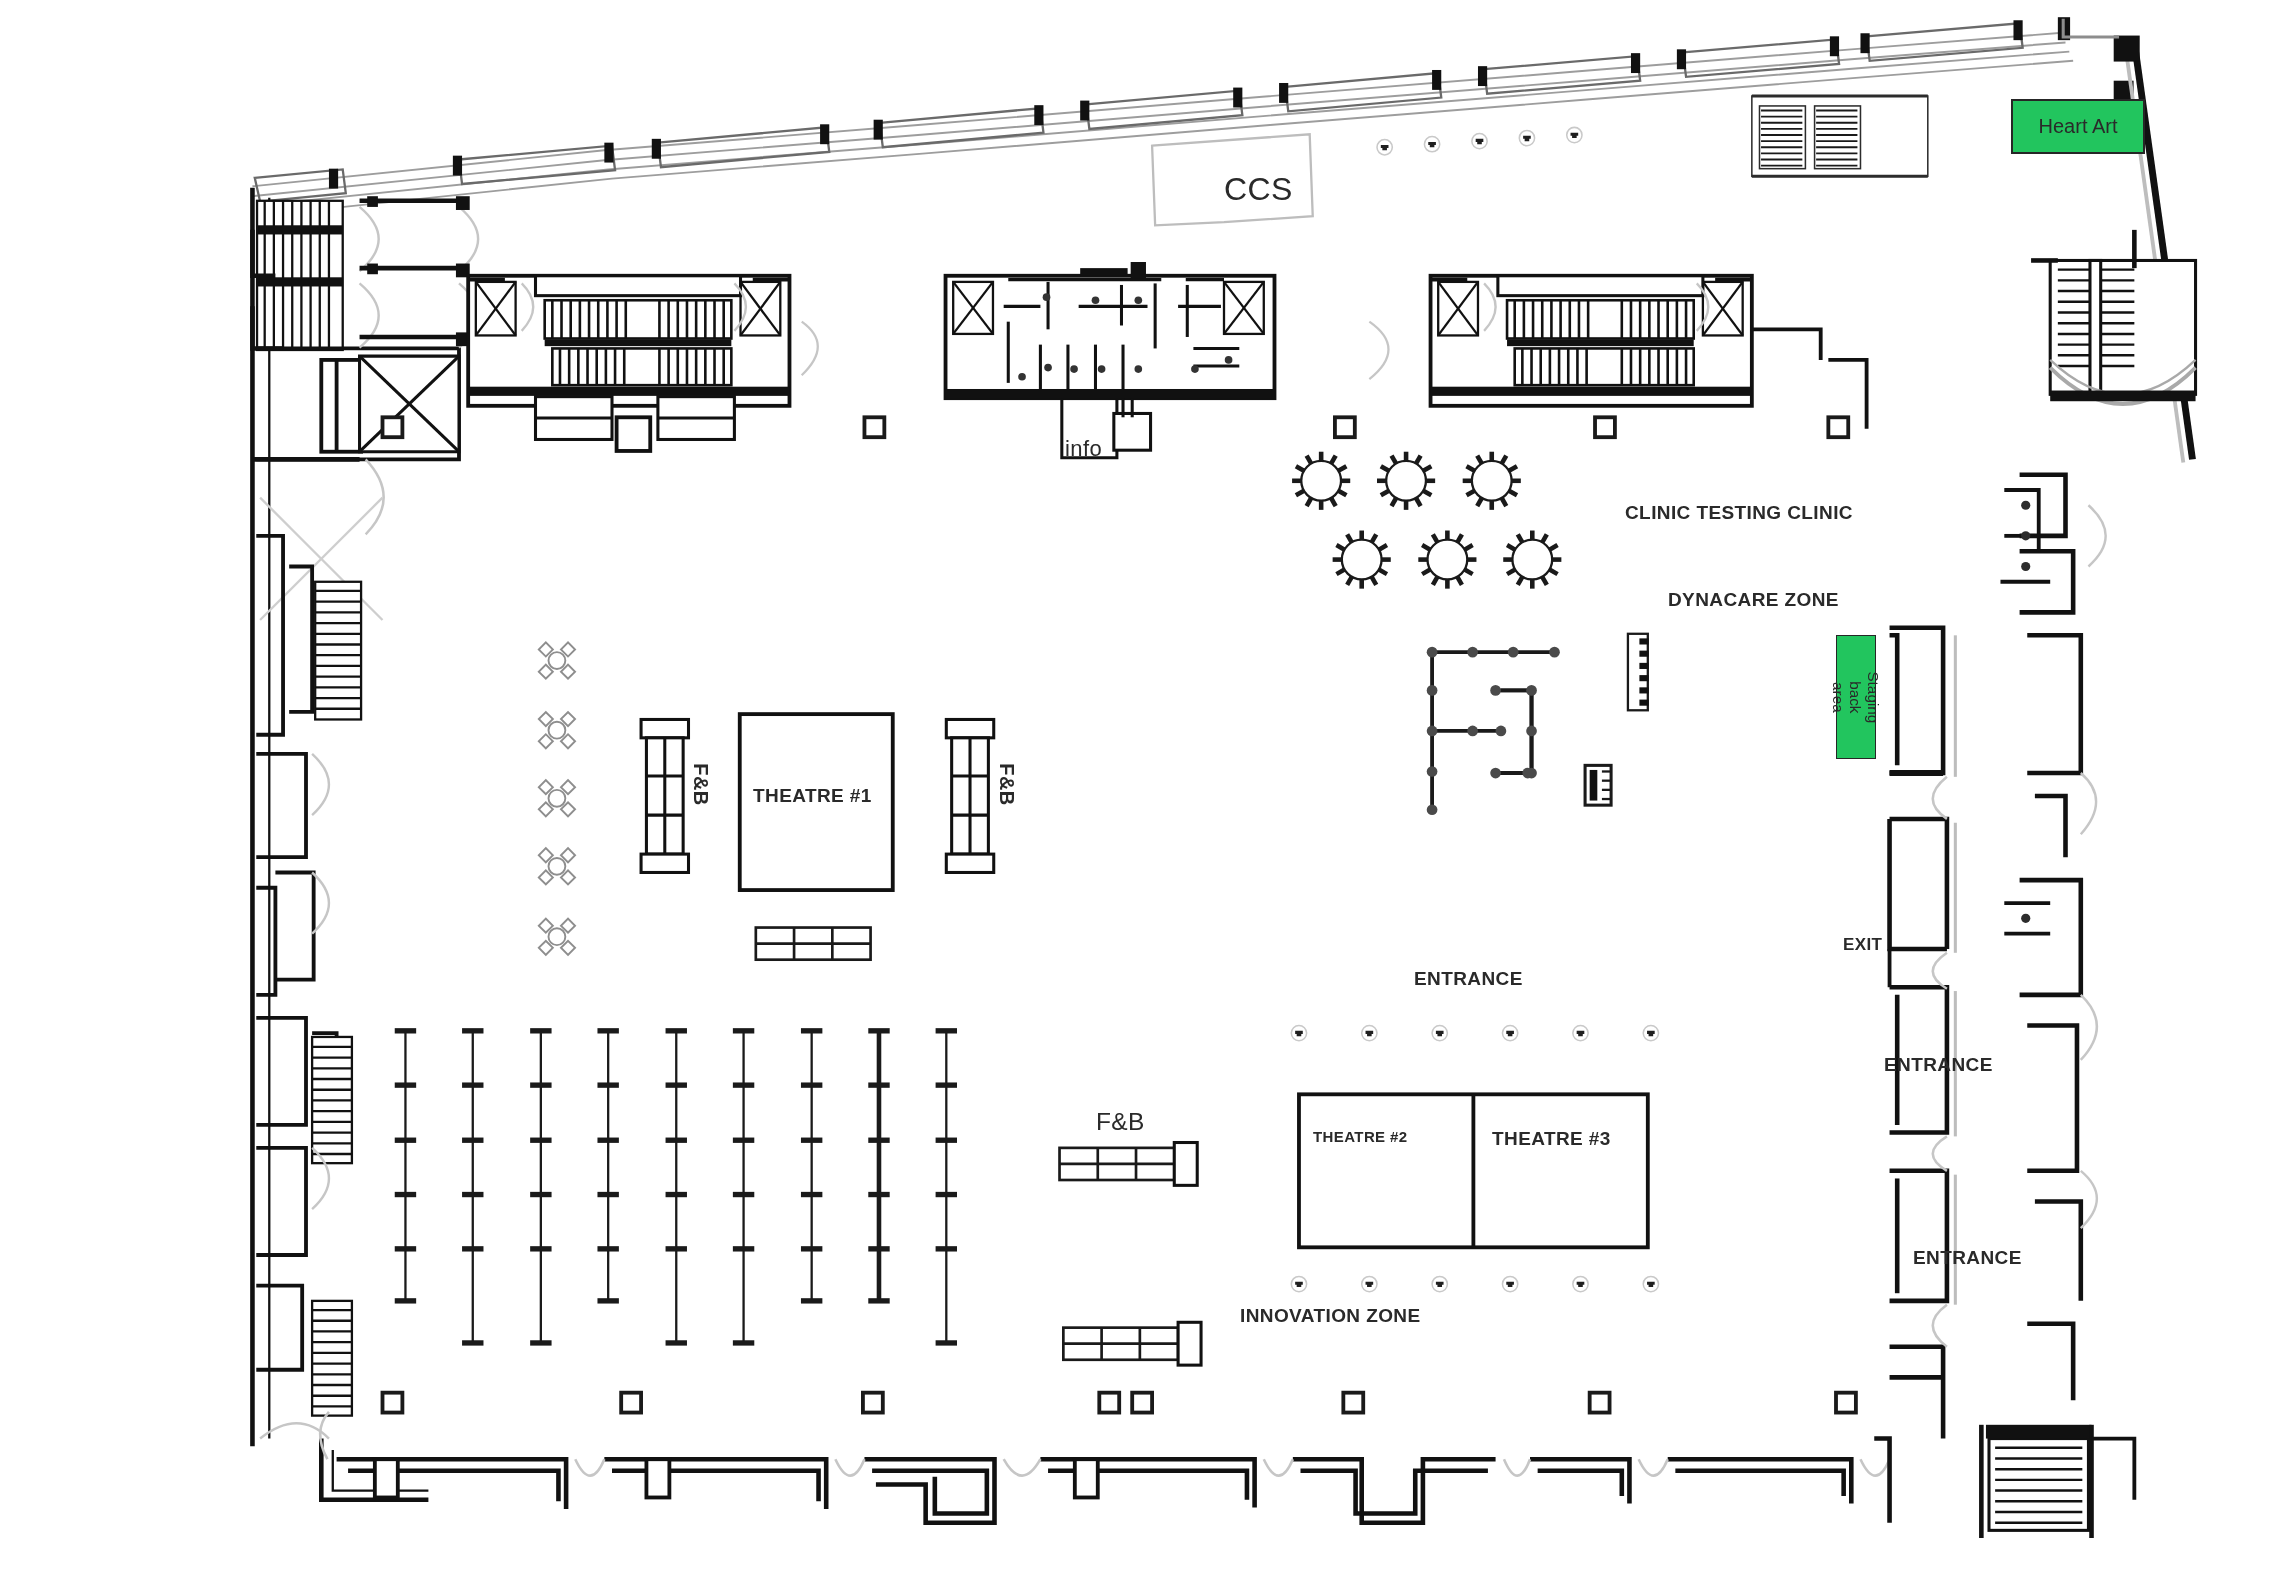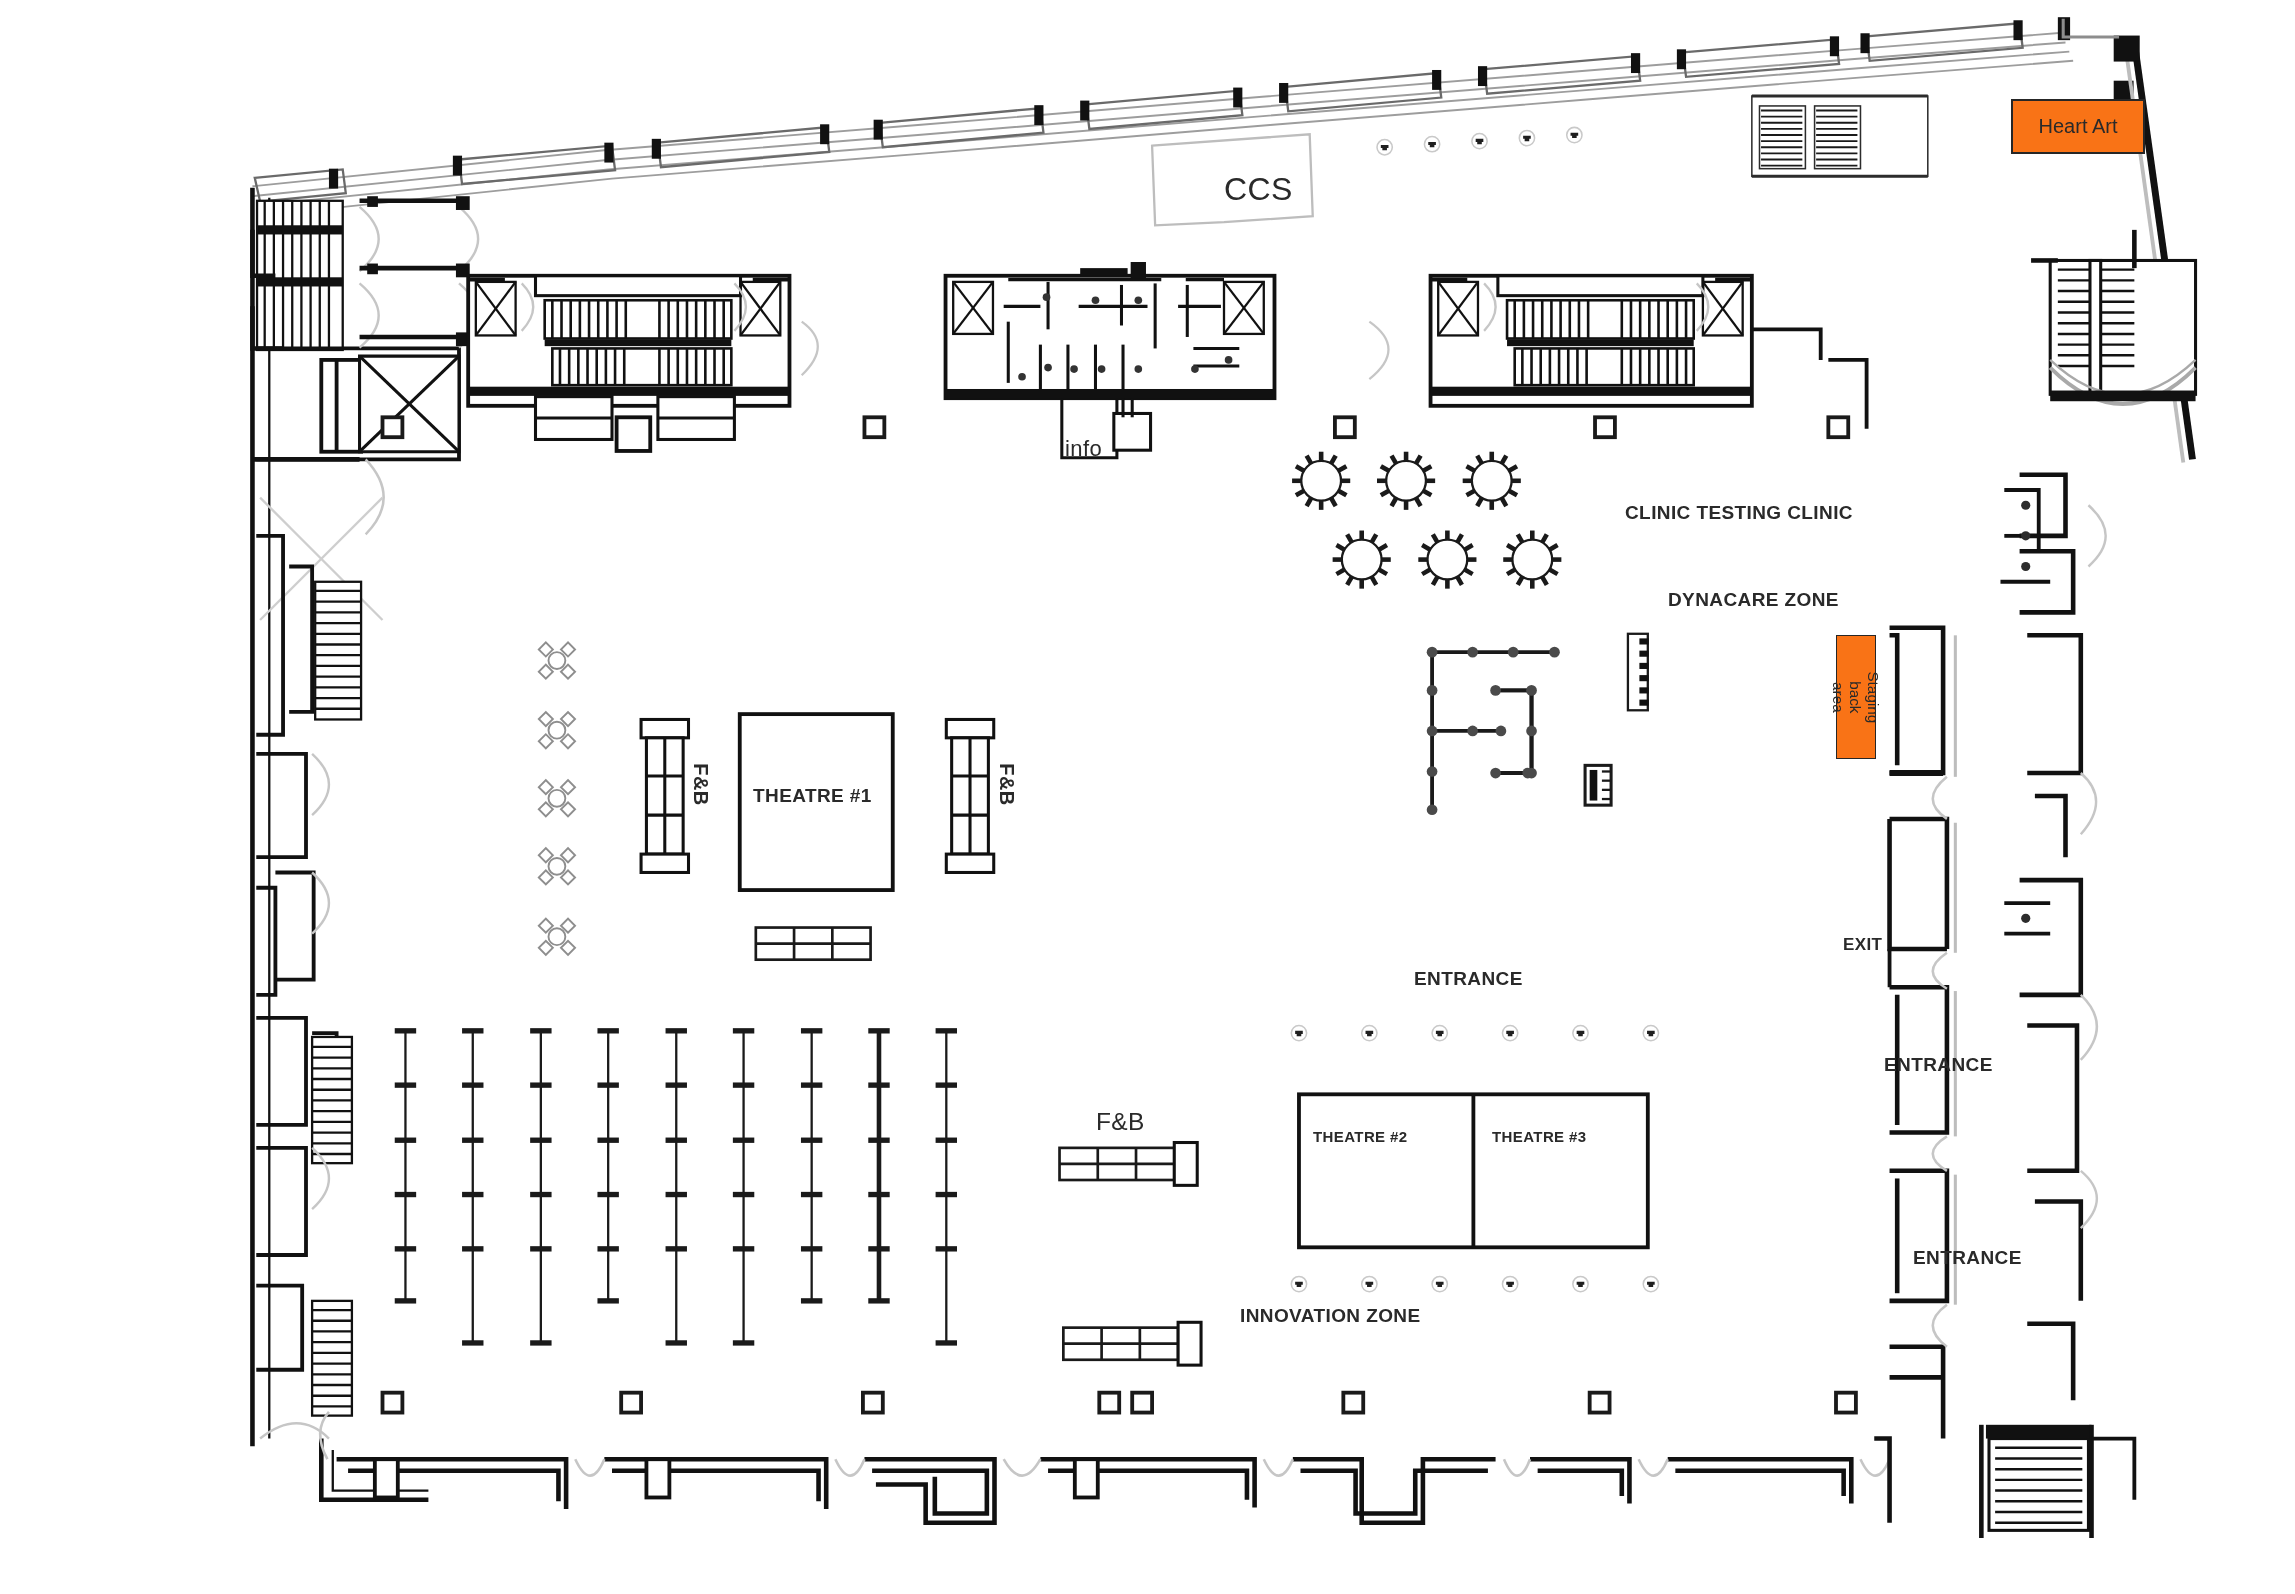--- a/index.html
+++ b/index.html
@@ -3,21 +3,21 @@
 <meta charset="utf-8">
 <title>Event Floor Plan</title>
 <style>
   html,body{margin:0;padding:0;background:#ffffff;}
   body{font-family:"Liberation Sans", sans-serif;}
   #stage{position:relative;width:2295px;height:1595px;background:#fff;overflow:hidden;}
   #plan{position:absolute;left:0;top:0;width:2295px;height:1595px;}
   .lbl{position:absolute;color:#2a2a2a;font-family:"Liberation Sans", sans-serif;
        white-space:nowrap;letter-spacing:0.4px;}
   .lbl.bold{font-weight:700;}
-  .boxlabel{position:absolute;border:2.3px solid #262626;background:#f97316;
+  .boxlabel{position:absolute;border:2.3px solid #262626;background:#22c55e;
             display:flex;align-items:center;justify-content:center;
             font-family:"Liberation Sans", sans-serif;color:#2a2a2a;}
   .rot90cw{transform:rotate(90deg);transform-origin:center center;}
 </style>
 </head>
 <body>
 
 <div id="stage">
 
   <svg id="plan" viewBox="0 0 3000 2084" xmlns="http://www.w3.org/2000/svg">
@@ -855,21 +855,21 @@
   <div class="lbl bold" style="left:1414px; top:968px; font-size:19px;">ENTRANCE</div>
 
   <div class="lbl bold" style="left:1884px; top:1054px; font-size:19px;">ENTRANCE</div>
 
   <div class="lbl bold" style="left:1913px; top:1247px; font-size:19px;">ENTRANCE</div>
 
   <div class="lbl bold" style="left:753px; top:761px; font-size:19px;margin-top:24px;">THEATRE #1</div>
 
   <div class="lbl bold" style="left:1313px; top:1128px; font-size:15px;">THEATRE #2</div>
 
-  <div class="lbl bold" style="left:1492px; top:1128px; font-size:15px;">THEATRE #3</div>
+  <div class="lbl bold" style="left:1492px; top:1128px; font-size:19px;">THEATRE #3</div>
 
   <div style="position:absolute; left:670px; top:773px; width:61px; height:23px;">
     <div class="lbl bold rot90cw" style="left:0; top:0; font-size:20px; width:61px; text-align:center;">F&amp;B</div>
   </div>
 
   <div style="position:absolute; left:976px; top:773px; width:61px; height:23px;">
     <div class="lbl bold rot90cw" style="left:0; top:0; font-size:20px; width:61px; text-align:center;">F&amp;B</div>
   </div>
 
   <div class="lbl" style="left:1096px; top:1108px; font-size:24.5px; font-weight:400;">F&amp;B</div>

